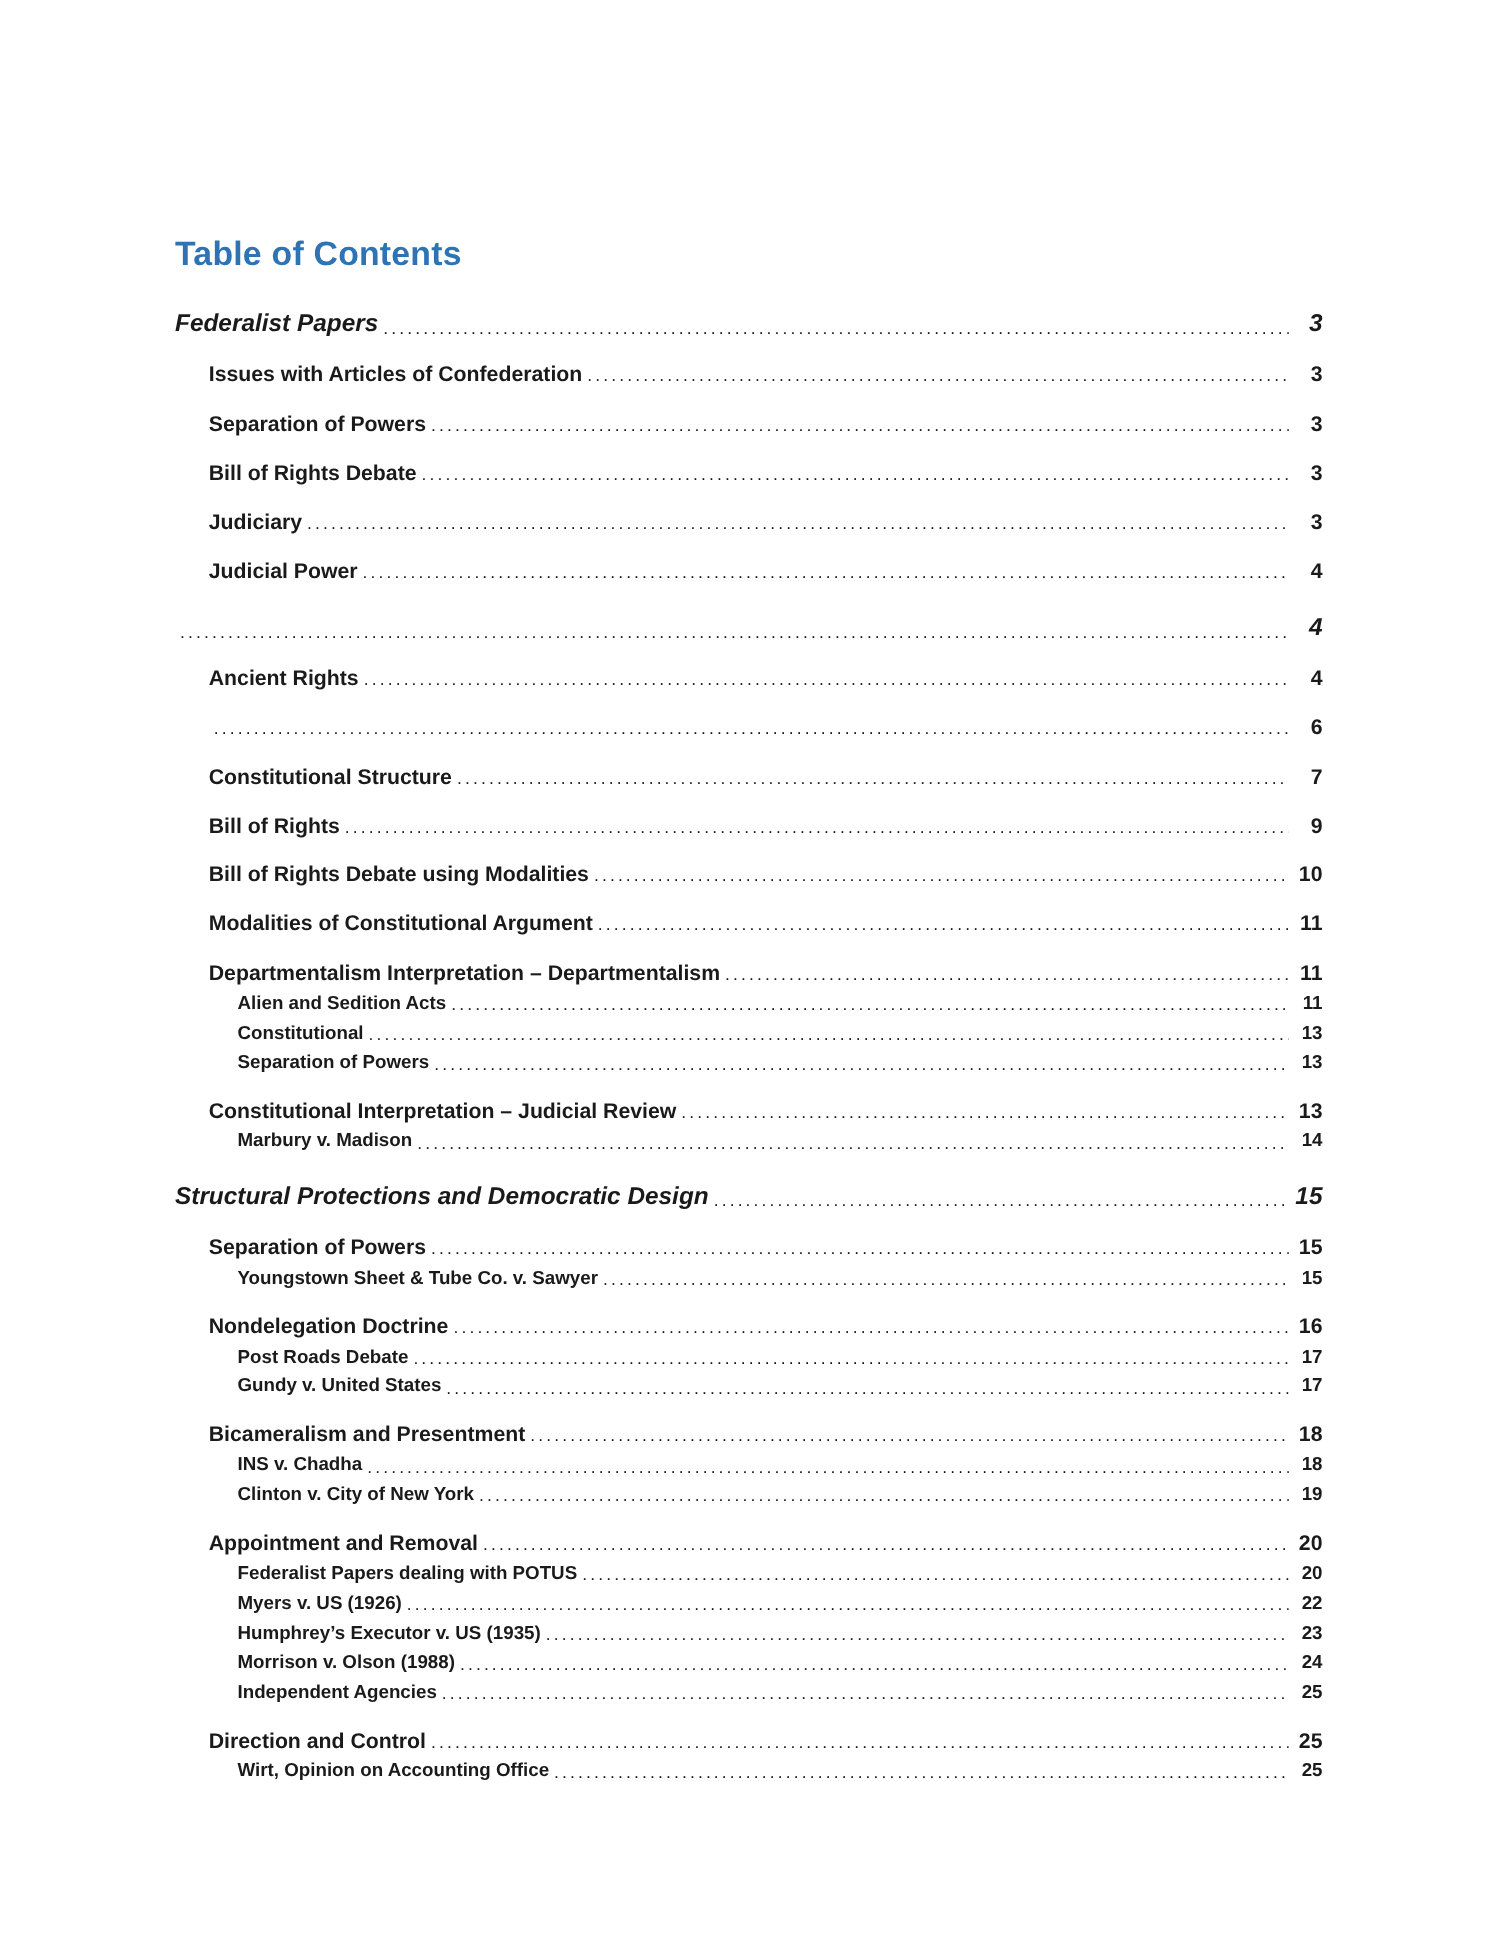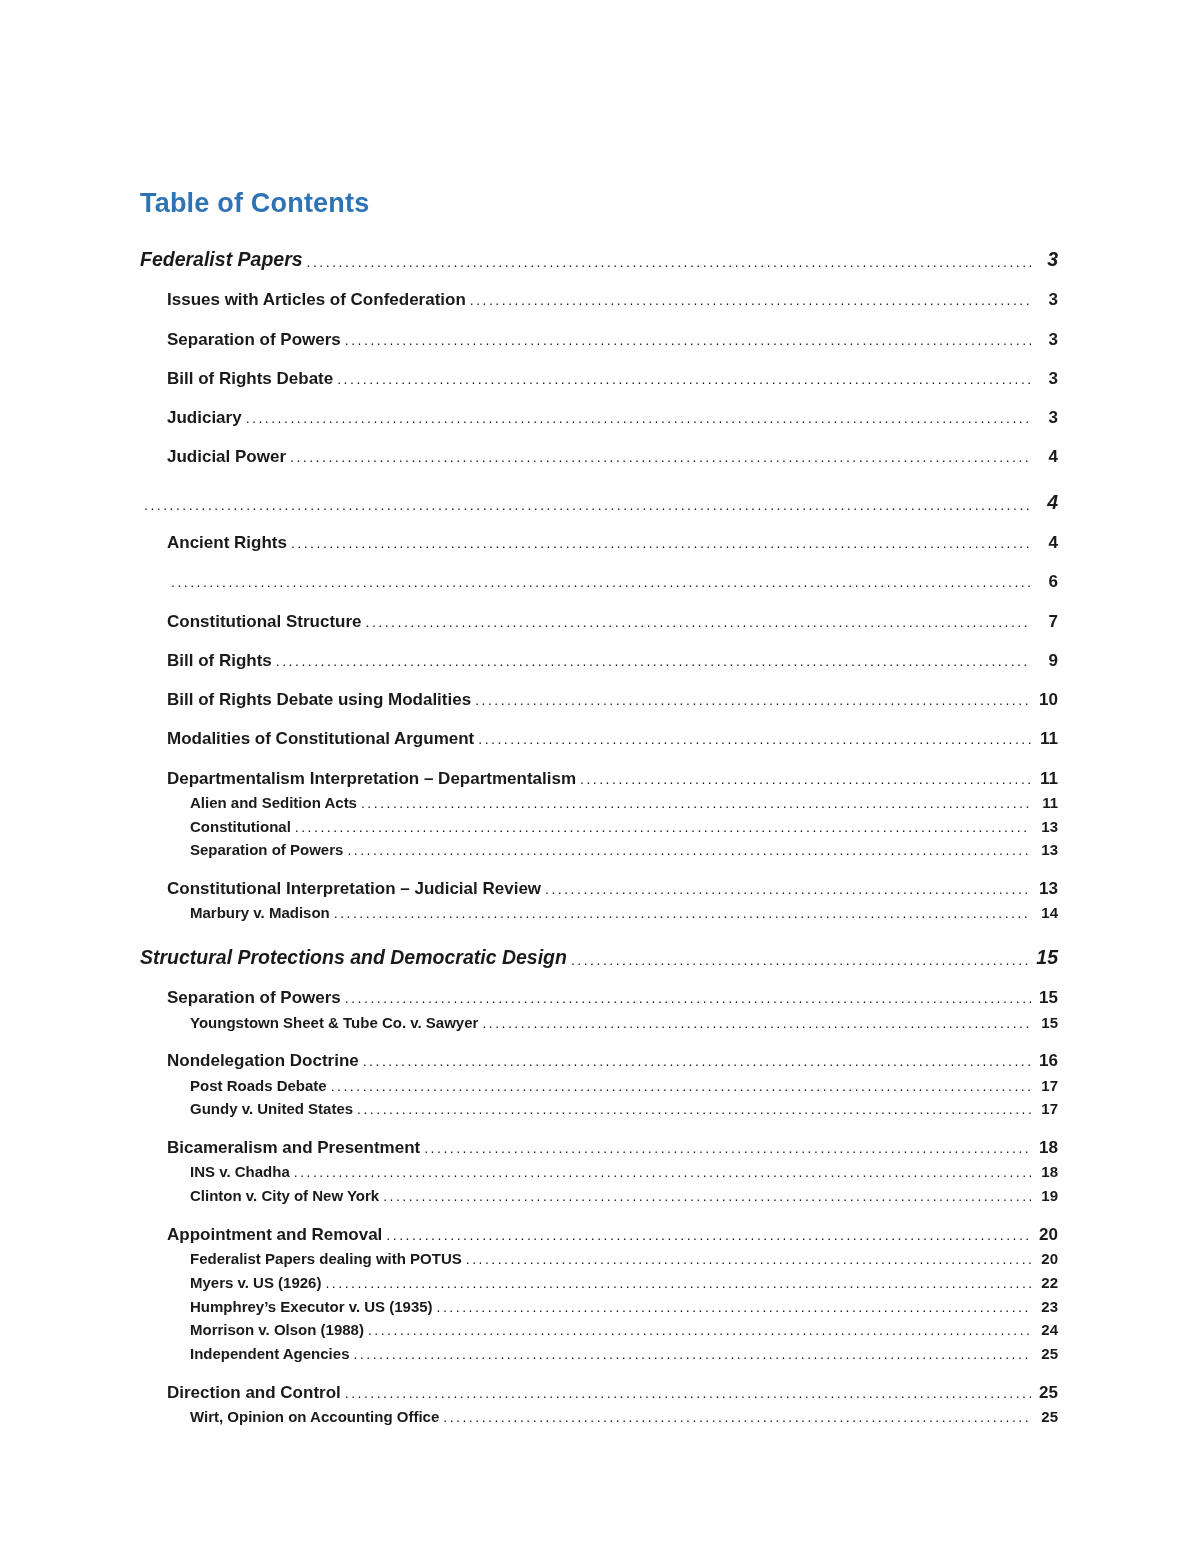--- a/index.html
+++ b/index.html
@@ -83,20 +83,21 @@
     font-size: 17px;
     padding-left: 27px;
     margin-top: 18px;
   }
 
   
   .toc-row.lvl3 {
     font-size: 15px;
     padding-left: 50px;
     margin-top: 5px;
+    align-items: flex-end;
   }
 </style>
 </head>
 <body>
 
 <div class="doc-page">
   <h1 class="toc-title" style="color: rgb(46, 116, 181);">Table of Contents</h1>
 
   <div class="toc-list">
       <div class="toc-row lvl1">

